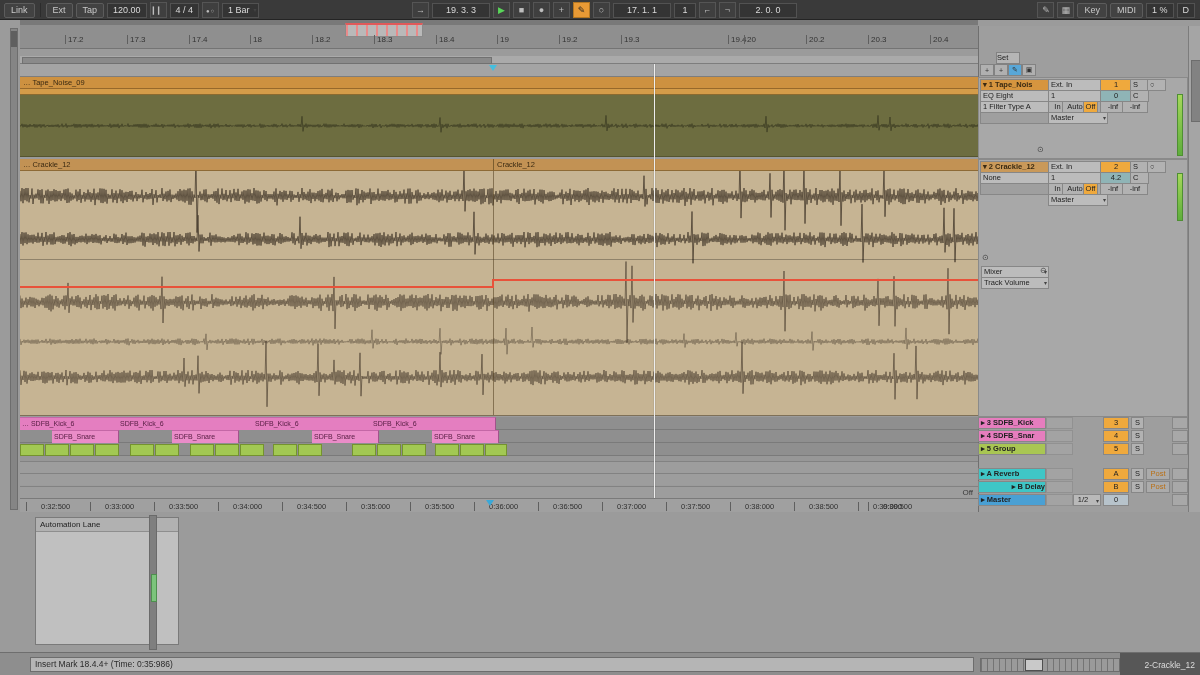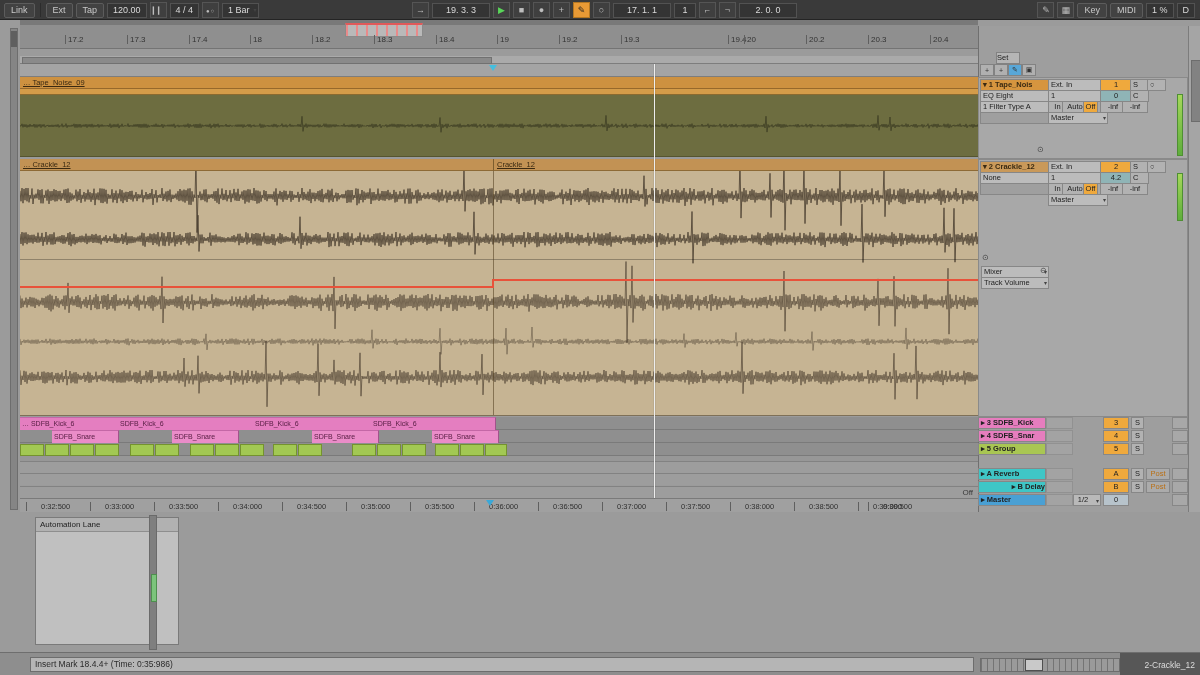--- a/index.html
+++ b/index.html
@@ -43,21 +43,21 @@
   .bar-ruler{left:20px;top:20px;width:958px;height:29px;background:#8f8f8f;border-bottom:1px solid #747474;}
   .bar-ruler .band{position:absolute;left:0;top:0;width:958px;height:5px;background:#797979;}
   .rlabel{position:absolute;top:15px;font-size:8px;color:#333;border-left:1px solid #5f5f5f;padding-left:2px;line-height:9px;white-space:nowrap;}
   .loopbrace{position:absolute;left:325px;top:3px;width:76px;height:11px;background:#b9b9b9;border:1px solid #8a8a8a;
      background-image:repeating-linear-gradient(90deg,#e98a8a 0 2px,transparent 2px 10px);border-top:2px solid #e05a5a;}
   .zoom-strip{left:20px;top:56px;width:958px;height:8px;background:#aaaaaa;border-bottom:1px solid #7d7d7d;}
   .zoom-strip .hdl{position:absolute;left:2px;top:1px;width:468px;height:5px;background:#8a8a8a;border:1px solid #717171;}
   .scrub{left:20px;top:64px;width:958px;height:13px;background:#a4a4a4;border-bottom:1px solid #7d7d7d;}
   .tri{width:0;height:0;border-left:4px solid transparent;border-right:4px solid transparent;border-top:6px solid #45bede;position:absolute;}
 
-  .clip-title{font-size:7.5px;color:#3b2a12;line-height:12px;padding-left:3px;white-space:nowrap;overflow:hidden;text-decoration:underline;}
+  .clip-title{font-size:7.5px;color:#3b2a12;line-height:12px;padding-left:3px;white-space:nowrap;overflow:hidden;}
   .tape-title{left:20px;top:77px;width:958px;height:12px;background:#cd9140;border-bottom:1px solid #96682b;}
   .tape-strip{left:20px;top:89px;width:958px;height:6px;background:#d49c49;border-bottom:1px solid #8a6a30;}
   .gridbg{background-image:
       repeating-linear-gradient(90deg, rgba(0,0,0,0.05) 0 61.75px, rgba(255,255,255,0.04) 61.75px 123.5px),
       repeating-linear-gradient(90deg, rgba(0,0,0,0.12) 0 1px, transparent 1px 61.75px),
       repeating-linear-gradient(90deg, rgba(0,0,0,0.05) 0 1px, transparent 1px 15.44px);
     background-position:45px 0,45px 0,45px 0;}
   .tape-wave{left:20px;top:95px;width:958px;height:62px;background:#6d6d40;border-bottom:1px solid #55552f;}
   .crk-title-l{left:20px;top:159px;width:474px;height:12px;background:#c29254;border-bottom:1px solid #8d6a35;border-right:1px solid #7c5d2e;}
   .crk-title-r{left:494px;top:159px;width:484px;height:12px;background:#c29254;border-bottom:1px solid #8d6a35;}

